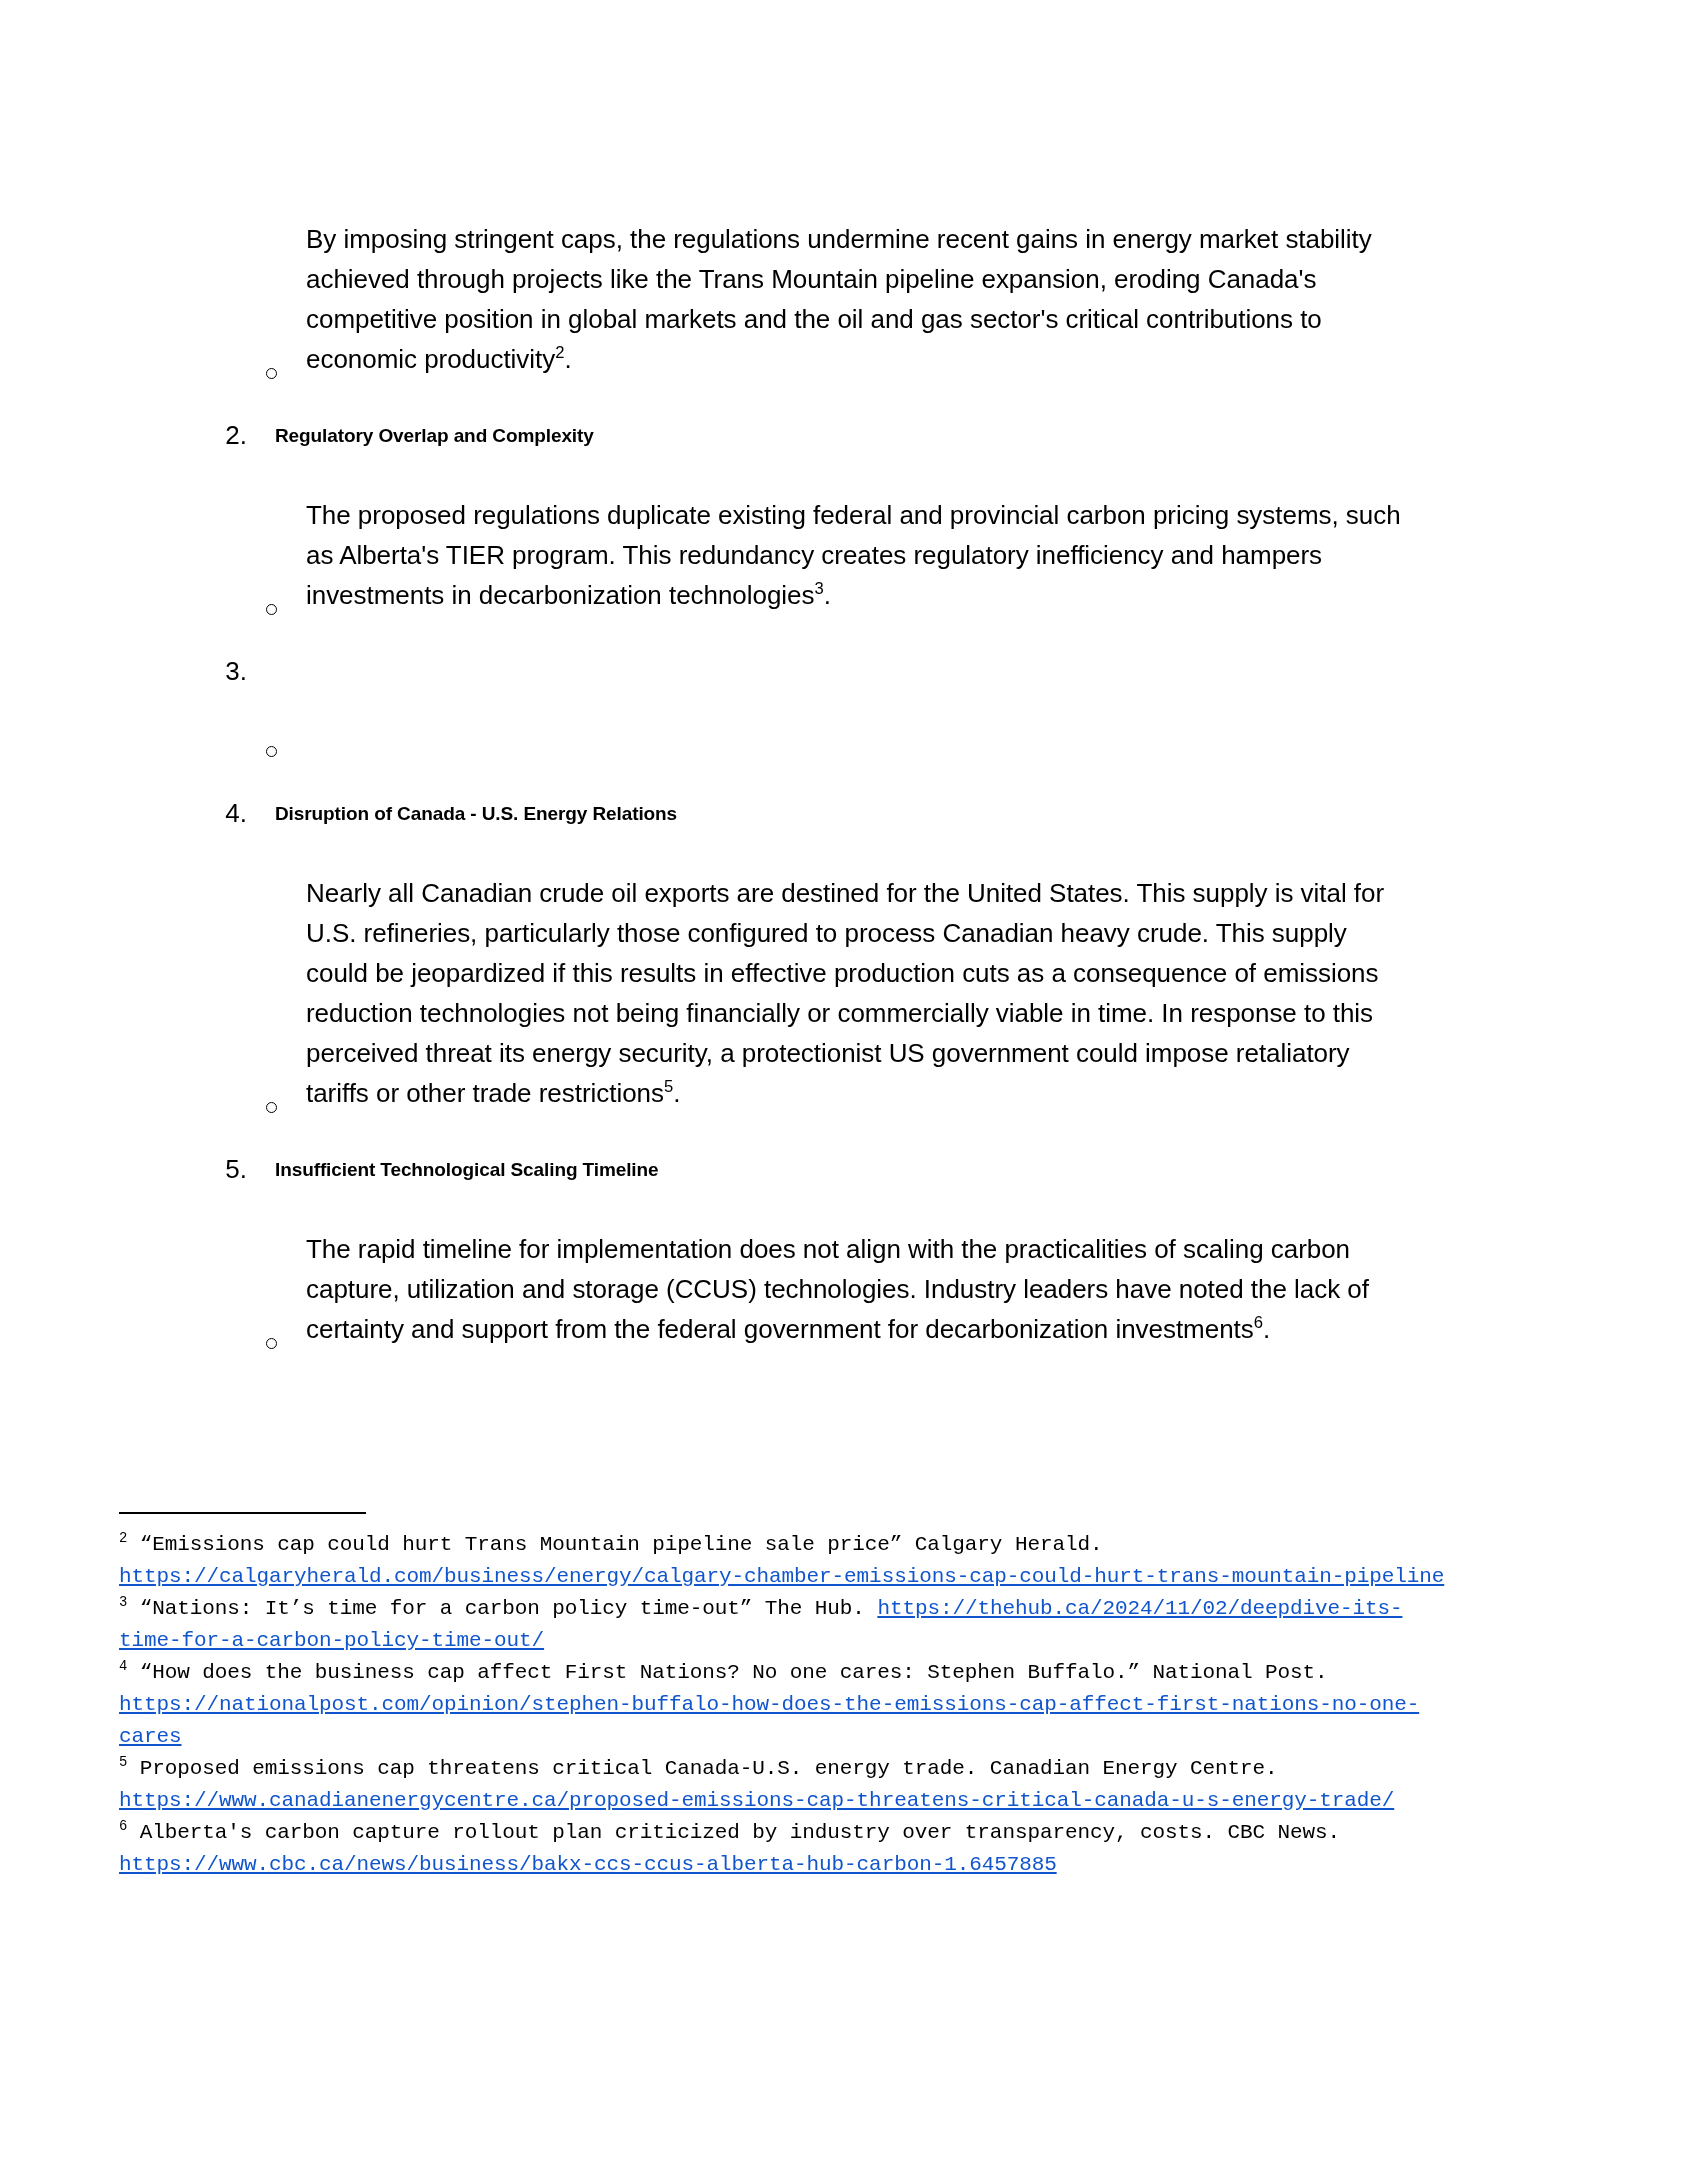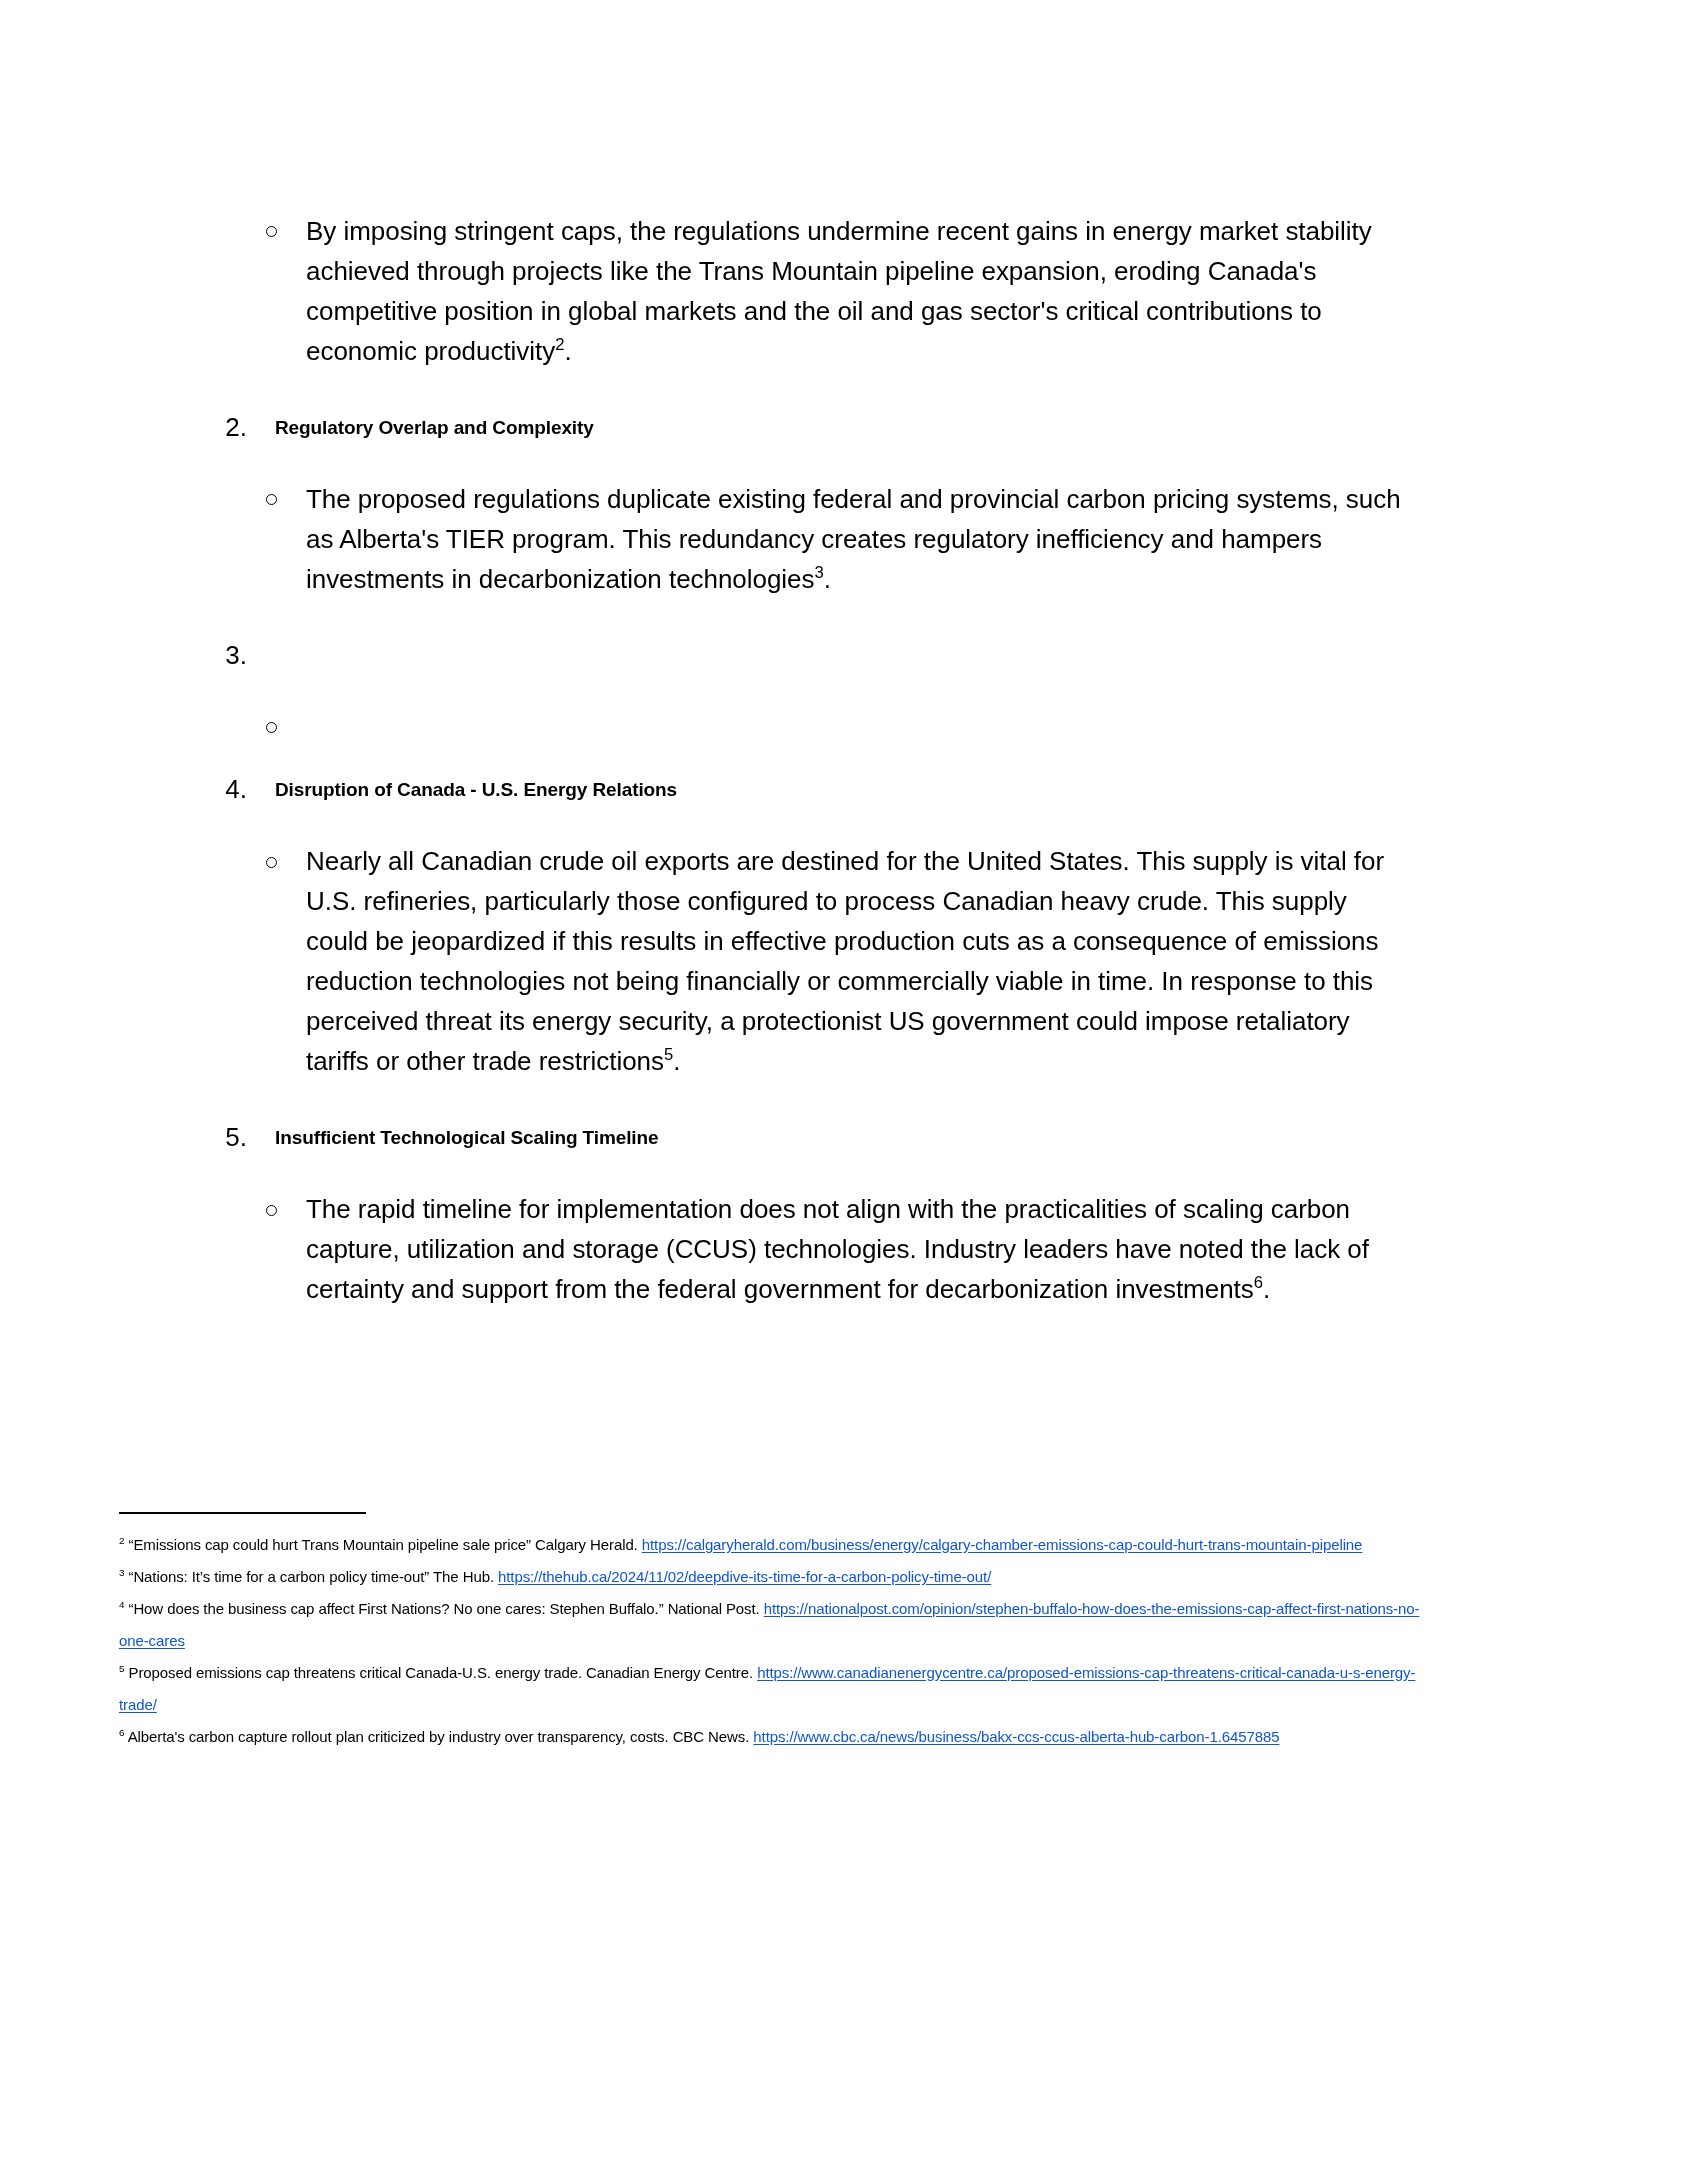--- a/index.html
+++ b/index.html
@@ -55,22 +55,22 @@
     padding-left: 28px;
     font-size: 19px;
     line-height: 39px;
     font-weight: bold;
     letter-spacing: -0.1px;
   }
 
   
   .sub-item {
     display: flex;
-    align-items: flex-start;
-    margin-top: 32px;
+    align-items: flex-end;
+    margin-top: 40px;
     padding-left: 66px;
   }
   .sub-marker {
     width: 22px;
     flex: 0 0 22px;
     display: flex;
     justify-content: center;
     align-items: flex-start;
     padding-top: 15.3px;
   }
@@ -102,24 +102,25 @@
     top: 1512px;
     width: 1329px;
   }
   .fn-rule {
     width: 247px;
     height: 0;
     border-top: 2.6px solid #000;
     margin-bottom: 14.5px;
   }
   .fn {
-    font-size: 15px;
+    font-size: 21px;
     line-height: 32px;
     letter-spacing: -0.1px;
     word-break: break-word;
+    font-family: Liberation Mono, monospace;
   }
   .fn sup {
     font-size: 0.66em;
     vertical-align: super;
     line-height: 0;
   }
   .link {
     color: #1155CC;
     text-decoration: underline;
     text-underline-offset: 1.7px;

